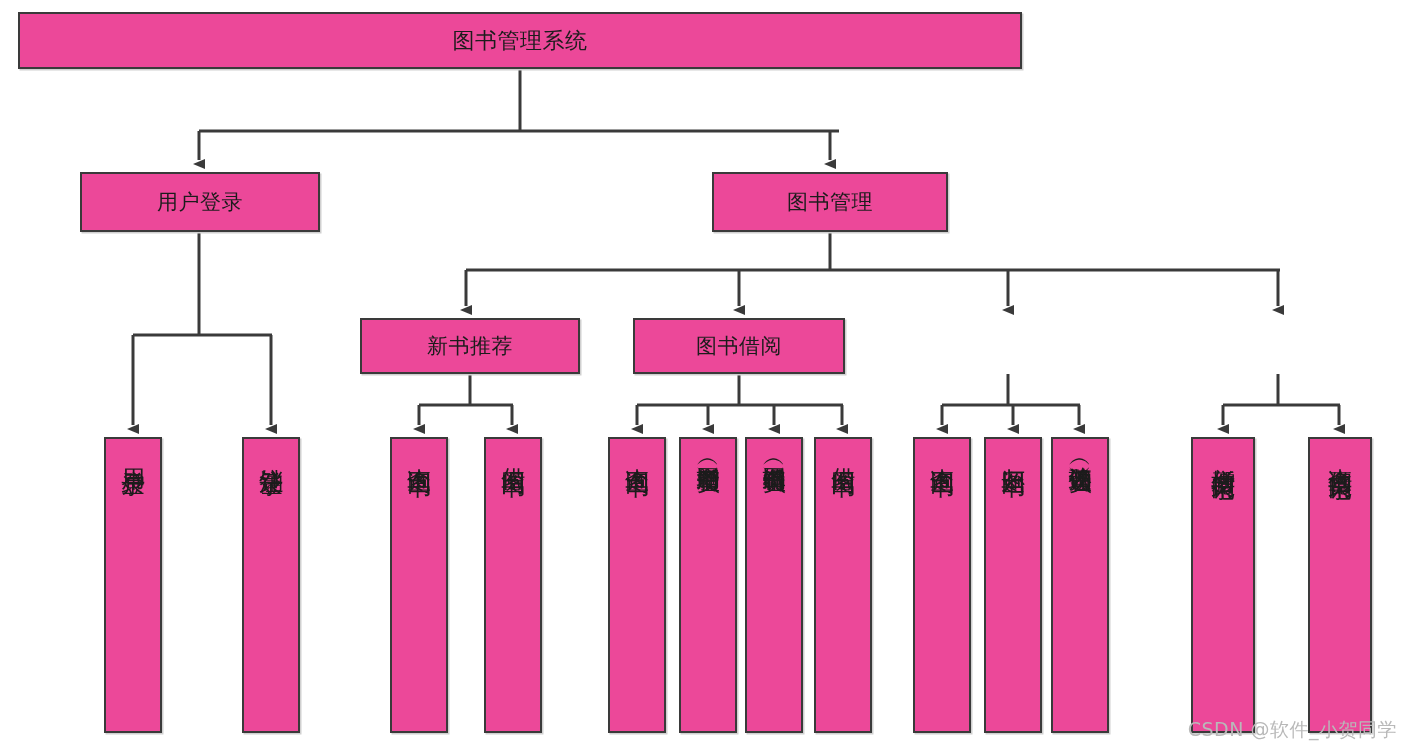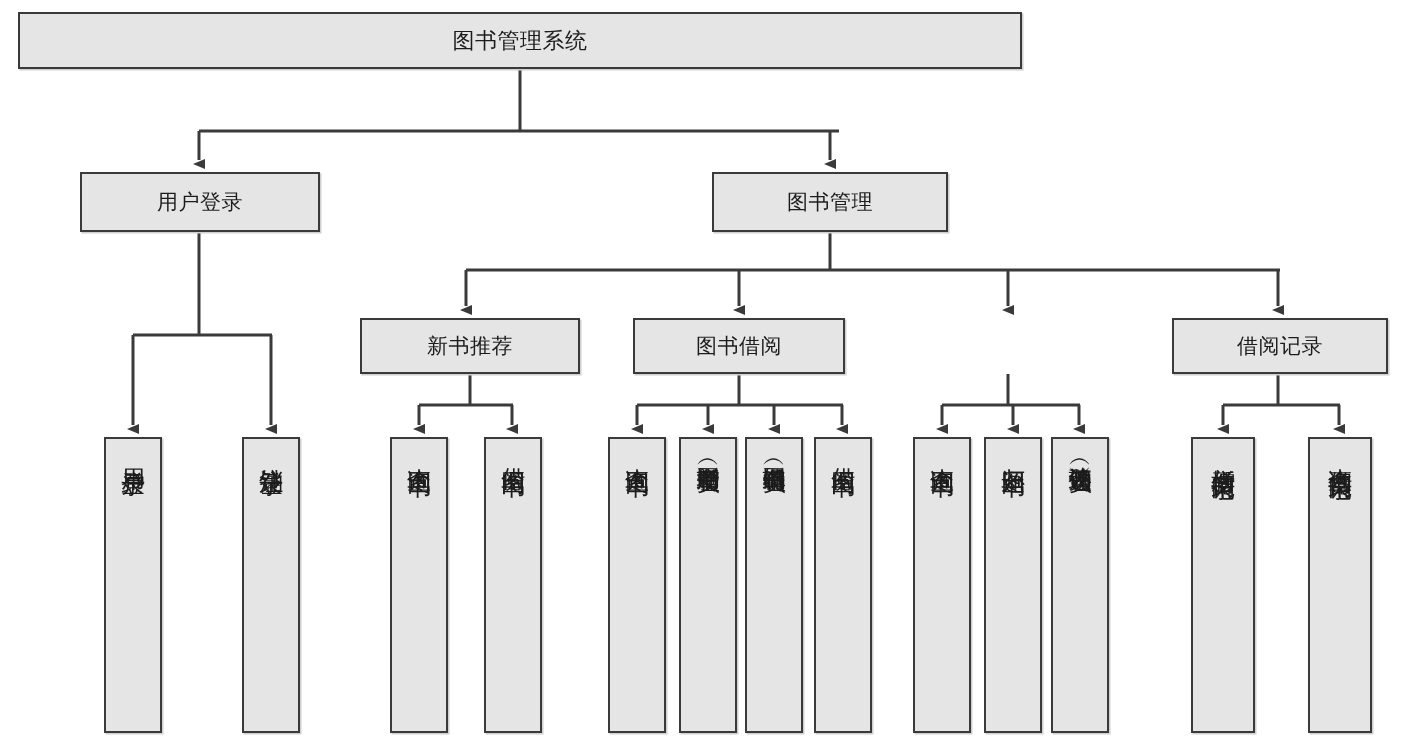--- a/index.html
+++ b/index.html
@@ -21,21 +21,21 @@
   #diagram-svg {
     position: absolute;
     left: 0;
     top: 0;
     width: 1405px;
     height: 747px;
   }
   .node {
     position: absolute;
     box-sizing: border-box;
-    background: #e5e5e5;
+    background: #ec4899;
     border: 2px solid #3a3a3a;
     box-shadow: 1.5px 1.5px 0 0 #d0d0d0;
     display: flex;
     align-items: center;
     justify-content: center;
     color: #1c1c1c;
   }
   .node-label {
     display: block;
     text-align: center;
@@ -144,23 +144,20 @@
   <div class="node horiz" style="left:360px; top:318px; width:220px; height:56px;">
     <span class="node-label">新书推荐</span>
   </div>
 
   <div class="node horiz" style="left:712px; top:172px; width:236px; height:60px;">
     <span class="node-label">图书管理</span>
   </div>
   <div class="node horiz" style="left:633px; top:318px; width:212px; height:56px;font-family:Liberation Serif, serif;">
     <span class="node-label">图书借阅</span>
   </div>
-  <div class="node horiz" style="left:1172px; top:318px; width:216px; height:56px;">
-    <span class="node-label">借阅记录</span>
-  </div>
 
   <div class="node leaf" style="left:104px; top:437px; width:58px; height:296px;">
     <span class="node-label">用户登录</span>
   </div>
   <div class="node leaf" style="left:242px; top:437px; width:58px; height:296px;">
     <span class="node-label">注销登录</span>
   </div>
   <div class="node leaf" style="left:390px; top:437px; width:58px; height:296px;">
     <span class="node-label">查询图书</span>
   </div>
@@ -188,13 +185,14 @@
   <div class="node leaf tall-text" style="left:1051px; top:437px; width:58px; height:296px;">
     <span class="node-label">确认归还（管理员）</span>
   </div>
   <div class="node leaf" style="left:1191px; top:437px; width:64px; height:296px;">
     <span class="node-label">新增借阅记录</span>
   </div>
   <div class="node leaf" style="left:1308px; top:437px; width:64px; height:296px;">
     <span class="node-label">查询借阅记录</span>
   </div>
 
+  <div id="watermark">CSDN @软件_小贺同学</div>
 </div>
 
 </body></html>

